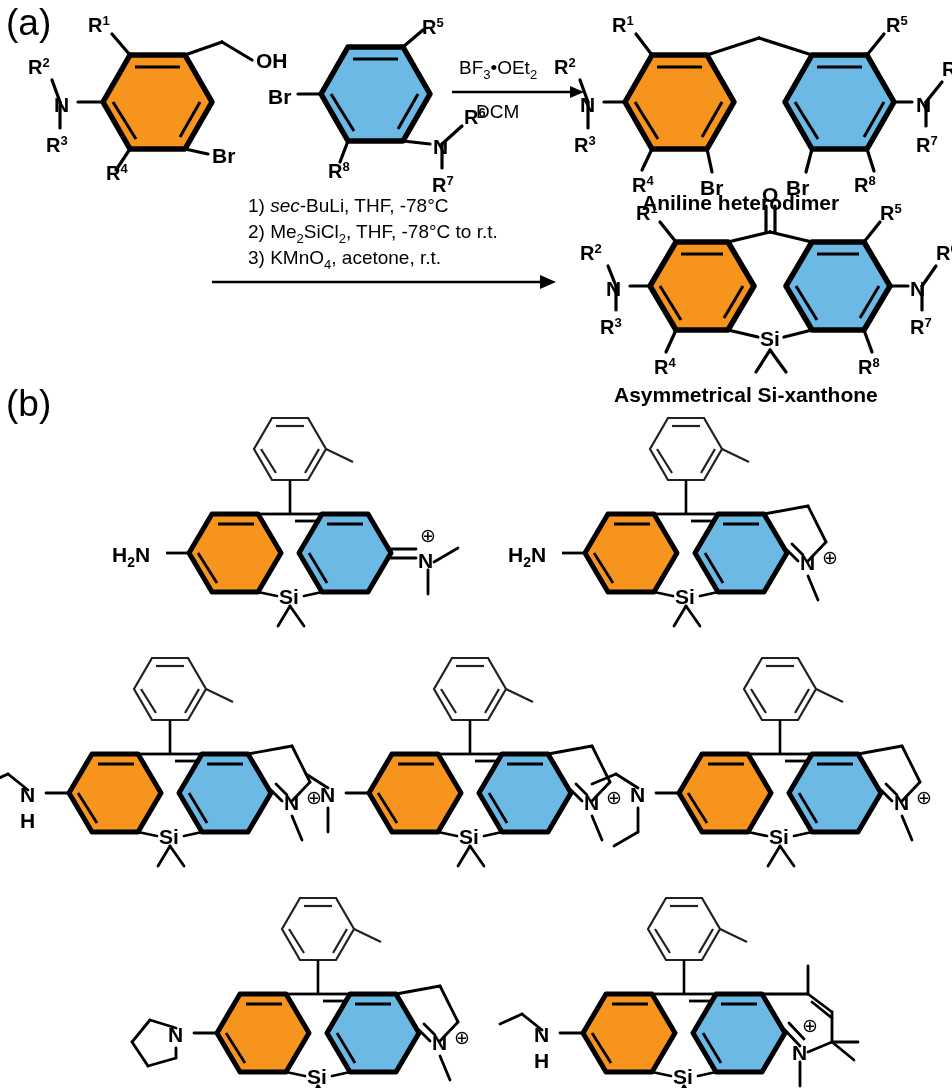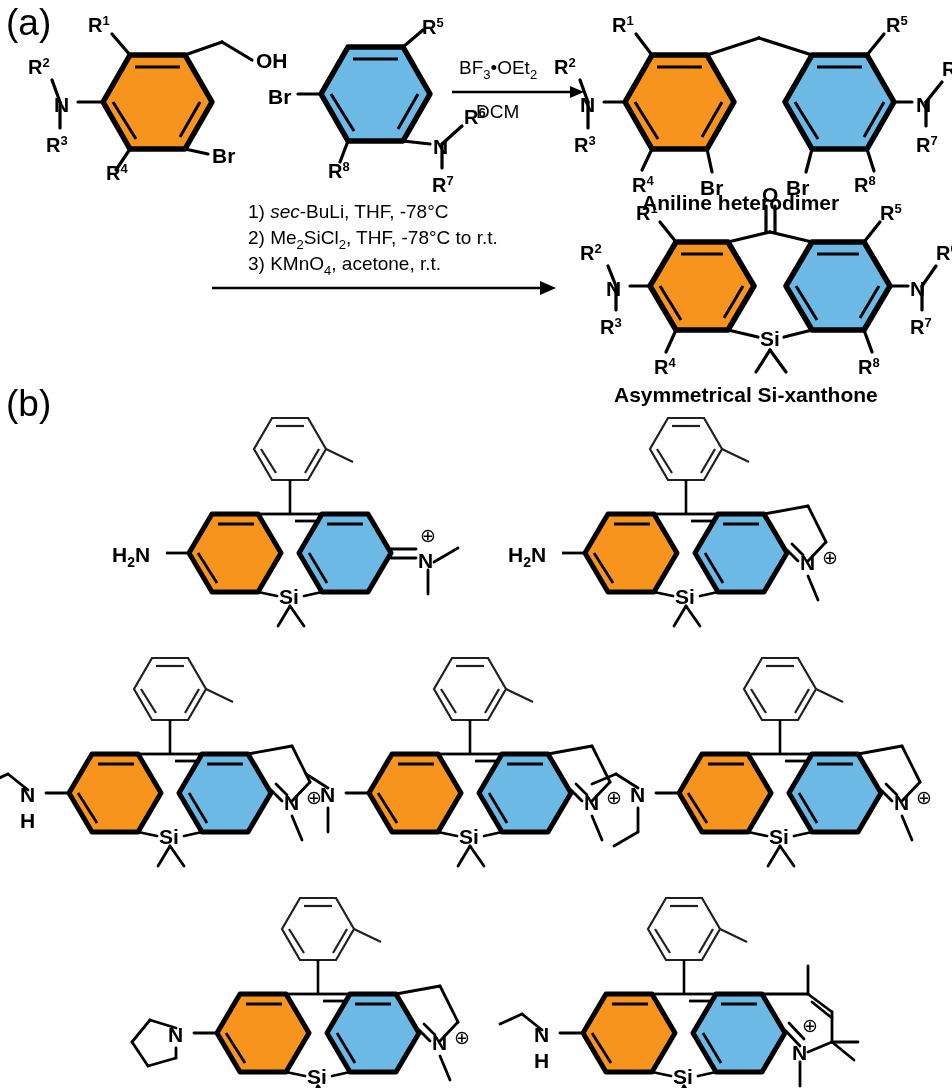--- a/index.html
+++ b/index.html
@@ -137,21 +137,21 @@
     <text class="atom" x="196" y="175">Br</text>
     <text class="rlbl" x="296" y="12">R<tspan class="rsup" dy="-7">5</tspan></text>
     <text class="atomN" x="326" y="92">N</text>
     <text class="rlbl" x="352" y="56">R<tspan class="rsup" dy="-7">6</tspan></text>
     <text class="rlbl" x="326" y="132">R<tspan class="rsup" dy="-7">7</tspan></text>
     <text class="rlbl" x="264" y="172">R<tspan class="rsup" dy="-7">8</tspan></text>
     <text class="prodname" x="52" y="190">Aniline heterodimer</text>
   </svg>
   </div>
 
-  <div class="stage" style="left:248px;top:200px;">
+  <div class="stage" style="left:248px;top:194px;">
   <svg width="330" height="105" viewBox="0 0 330 105">
     <text class="cond" x="0" y="18">1) <tspan class="ital">sec</tspan>-BuLi, THF,  -78°C</text>
     <text class="cond" x="0" y="44">2) Me<tspan class="condsub" dy="5">2</tspan><tspan dy="-5">SiCl</tspan><tspan class="condsub" dy="5">2</tspan><tspan dy="-5">, THF,  -78°C to r.t.</tspan></text>
     <text class="cond" x="0" y="70">3) KMnO<tspan class="condsub" dy="5">4</tspan><tspan dy="-5">, acetone, r.t.</tspan></text>
     <line x1="-36" y1="88" x2="292" y2="88" stroke="#000" stroke-width="2.4"></line>
     <polygon points="292,81 308,88 292,95" fill="#000"></polygon>
   </svg>
   </div>
 
   <div class="stage" style="left:618px;top:210px;">

